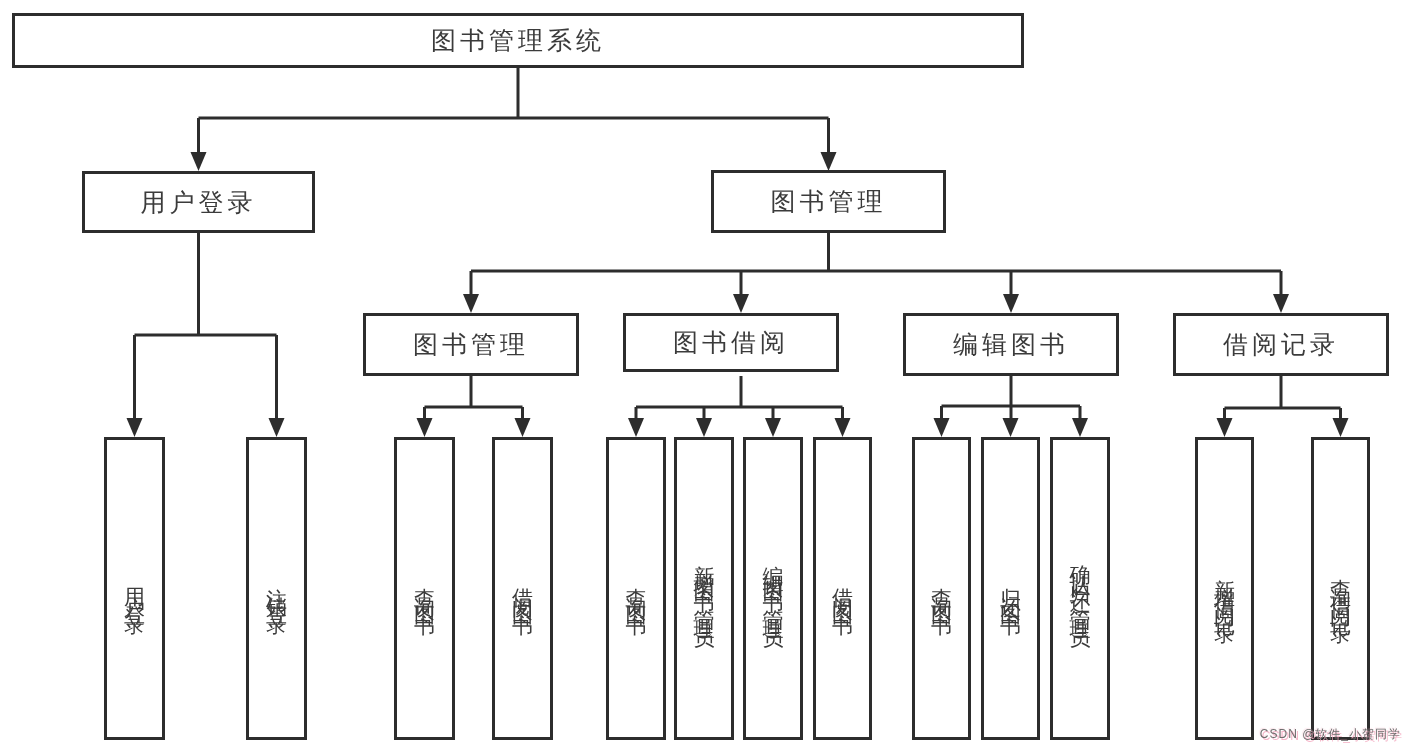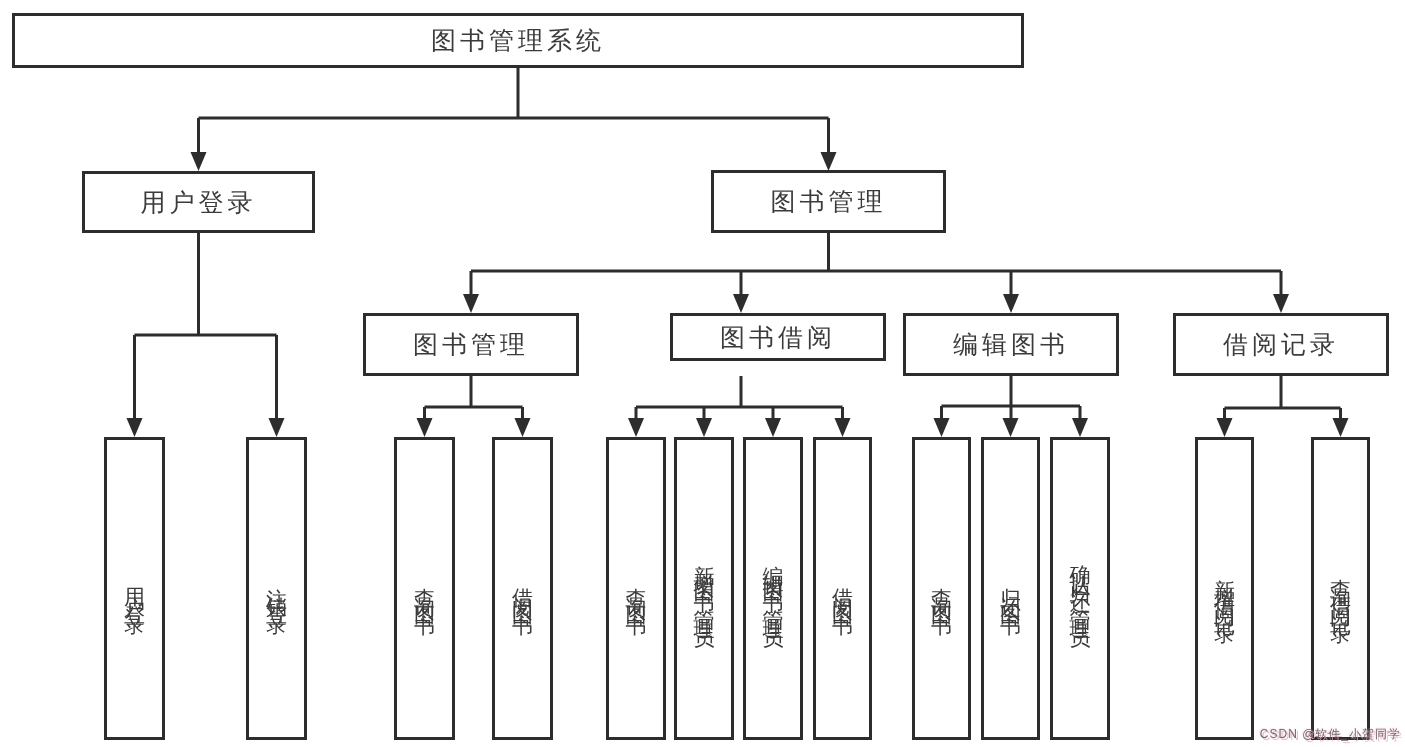--- a/index.html
+++ b/index.html
@@ -61,21 +61,21 @@
       <polygon points="1340.5,437 1332.5,418 1348.5,418"></polygon>
     </g>
   </svg>
 
   <div class="node" style="left:12px;top:13px;width:1012px;height:55px">图书管理系统</div>
 
   <div class="node" style="left:82px;top:171px;width:233px;height:62px">用户登录</div>
   <div class="node" style="left:711px;top:170px;width:235px;height:63px">图书管理</div>
 
   <div class="node" style="left:363px;top:313px;width:216px;height:63px">图书管理</div>
-  <div class="node" style="left:670px;top:313px;width:216px;height:48px">图书借阅</div>
+  <div class="node" style="left:623px;top:313px;width:216px;height:59px">图书借阅</div>
   <div class="node" style="left:903px;top:313px;width:216px;height:63px">编辑图书</div>
   <div class="node" style="left:1173px;top:313px;width:216px;height:63px">借阅记录</div>
 
   <div class="node leaf" style="left:104px;top:437px;width:61px;height:303px">用户登录</div>
   <div class="node leaf" style="left:246px;top:437px;width:61px;height:303px">注销登录</div>
 
   <div class="node leaf" style="left:394px;top:437px;width:61px;height:303px">查询图书</div>
   <div class="node leaf" style="left:492px;top:437px;width:61px;height:303px">借阅图书</div>
 
   <div class="node leaf" style="left:606px;top:437px;width:60px;height:303px">查询图书</div>

